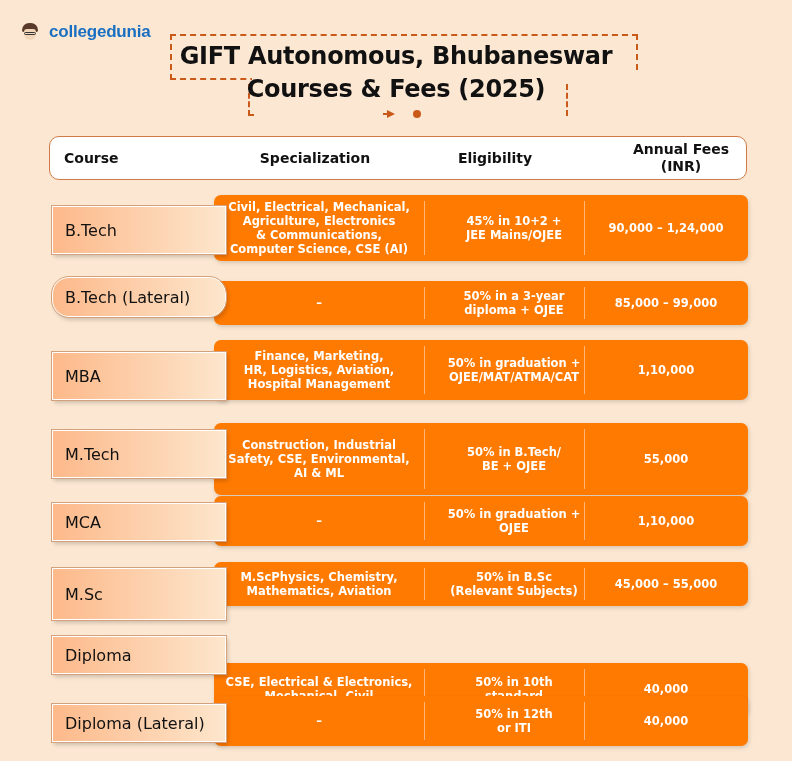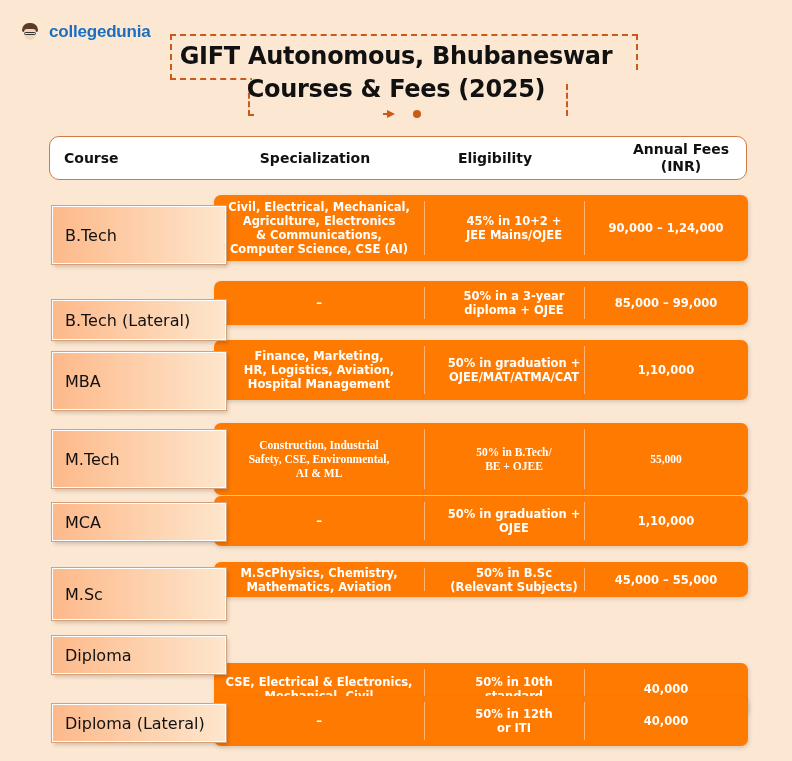--- a/index.html
+++ b/index.html
@@ -26,21 +26,21 @@
   .arrow-tail { position:absolute; left:383px; top:113px; width:5px; height:2px; background:#c95a1a; }
   .dot-icon { position:absolute; left:413px; top:110px; width:8px; height:8px; border-radius:50%; background:#c95a1a; }
 
   .header {
     position:absolute; left:49px; top:136px; width:698px; height:44px; background:#fff;
     border:1.5px solid #d07a48; border-radius:10px; box-sizing:border-box;
     display:flex; align-items:center; font-weight:bold; font-size:14px;
   }
   .header .h { position:absolute; text-align:center; line-height:17px; }
   .course-box {
-    position:absolute; left:52px; height:58px; width:174px;
+    position:absolute; left:52px; height:48px; width:174px;
     background:linear-gradient(90deg,#fdb98a 0%,#fde6cc 100%);
     border:1.5px solid #fff; outline:1px solid #d5a07c; box-shadow:2px 3px 4px rgba(0,0,0,0.18);
     box-sizing:border-box; display:flex; align-items:center; padding-left:12px;
     font-size:16px; color:#111; z-index:2;
   }
   .orange {
     position:absolute; left:214px; width:534px; background:#ff7a00; border-radius:7px;
     box-shadow:1px 2px 4px rgba(0,0,0,0.15); color:#fff; font-size:11.5px; font-weight:bold; line-height:14px;
   }
   .cell { position:absolute; top:0; bottom:0; display:flex; align-items:center; justify-content:center; text-align:center; white-space:pre-line; }
@@ -98,35 +98,35 @@
 <div class="course-box" style="top:206px;">B.Tech</div>
 
 <div class="orange" style="top:281px;height:44px;">
   <div class="cell c-spec">–</div>
   <div class="sep" style="left:210px;"></div>
   <div class="cell c-elig">50% in a 3-year
 diploma + OJEE</div>
   <div class="sep" style="left:370px;"></div>
   <div class="cell c-fee">85,000 – 99,000</div>
 </div>
-<div class="course-box" style="top:300px;height:40px;">B.Tech (Lateral)</div>
+<div class="course-box" style="top:277px;height:40px;border-radius:17px;">B.Tech (Lateral)</div>
 
 <div class="orange" style="top:340px;height:60px;">
   <div class="cell c-spec">Finance, Marketing,
 HR, Logistics, Aviation,
 Hospital Management</div>
   <div class="sep" style="left:210px;"></div>
   <div class="cell c-elig">50% in graduation +
 OJEE/MAT/ATMA/CAT</div>
   <div class="sep" style="left:370px;"></div>
   <div class="cell c-fee">1,10,000</div>
 </div>
 <div class="course-box" style="top:352px;">MBA</div>
 
-<div class="orange" style="top:423px;height:72px;font-family:Liberation Serif, serif;">
+<div class="orange" style="top:423px;height:72px;">
   <div class="cell c-spec">Construction, Industrial
 Safety, CSE, Environmental,
 AI &amp; ML</div>
   <div class="sep" style="left:210px;"></div>
   <div class="cell c-elig">50% in B.Tech/
 BE + OJEE</div>
   <div class="sep" style="left:370px;"></div>
   <div class="cell c-fee">55,000</div>
 </div>
 <div class="course-box" style="top:430px;">M.Tech</div>
@@ -134,21 +134,21 @@
 <div class="orange" style="top:496px;height:50px;">
   <div class="cell c-spec">–</div>
   <div class="sep" style="left:210px;"></div>
   <div class="cell c-elig">50% in graduation +
 OJEE</div>
   <div class="sep" style="left:370px;"></div>
   <div class="cell c-fee">1,10,000</div>
 </div>
 <div class="course-box" style="top:503px;height:38px;">MCA</div>
 
-<div class="orange" style="top:562px;height:35px;">
+<div class="orange" style="top:562px;height:44px;">
   <div class="cell c-spec">M.ScPhysics, Chemistry,
 Mathematics, Aviation</div>
   <div class="sep" style="left:210px;"></div>
   <div class="cell c-elig">50% in B.Sc
 (Relevant Subjects)</div>
   <div class="sep" style="left:370px;"></div>
   <div class="cell c-fee">45,000 – 55,000</div>
 </div>
 <div class="course-box" style="top:568px;height:52px;">M.Sc</div>
 

